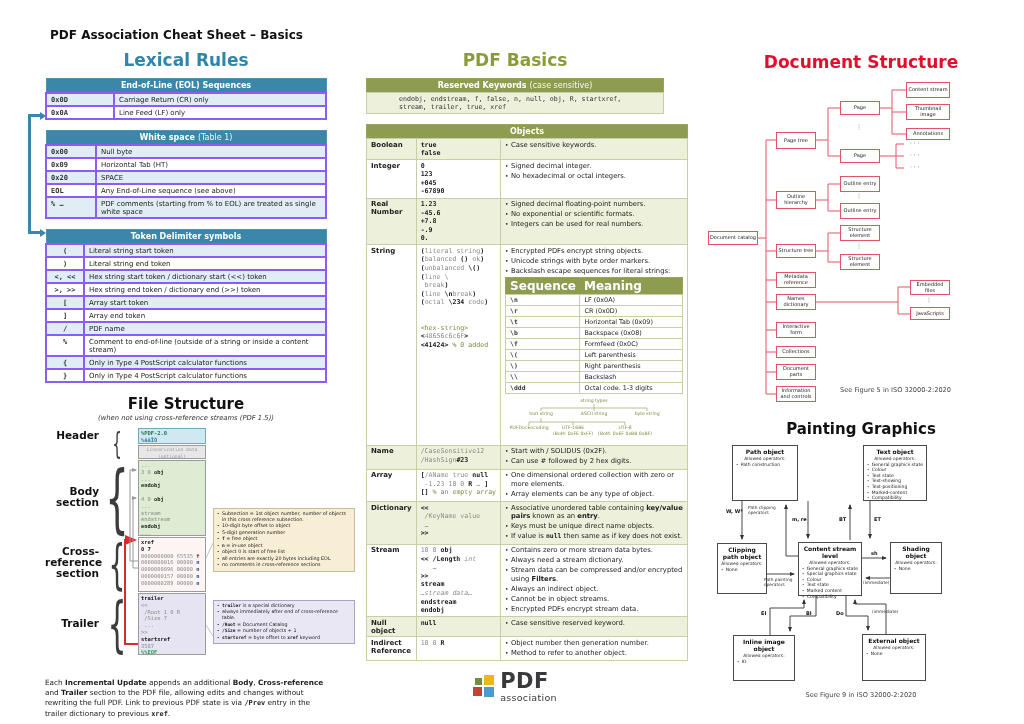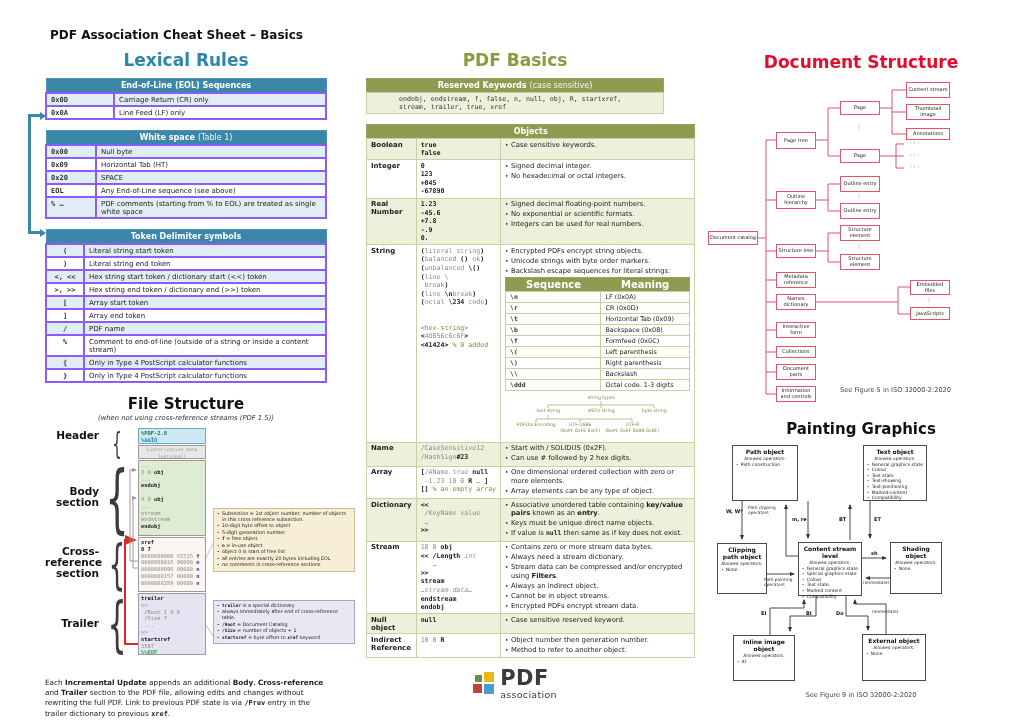--- a/index.html
+++ b/index.html
@@ -52,21 +52,21 @@
   .hdrt{color:#2e86ab;font-weight:bold;}
   .b{font-weight:bold;}
   .mb{font-family:"DejaVu Sans Mono",monospace;font-weight:bold;font-size:.95em;}
 
   .bl{display:flex;gap:2.5px;margin-bottom:1.5px;align-items:flex-start;}
   .bl .dot{font-size:.85em;line-height:1.4;}
   .bl .bt{flex:1;line-height:1.25;}
 
   
   .esc-table{margin:2px 0 3px 0;font-size:6.4px;}
-  .esc-table th{font-size:10px;text-align:left;padding:1px 20px;}
+  .esc-table th{font-size:12px;text-align:left;padding:1px 4px;}
   .esc-table td{padding:1px 4px;background:#fff !important;}
   .esc-table .c0{width:28px;}
 
   
   .tree{position:relative;width:178px;height:46px;margin:2px 0 0 auto;}
   .tree .tl{position:absolute;font-size:4.6px;color:#7d8d3e;transform:translateX(-50%);white-space:nowrap;}
   .tree svg{position:absolute;left:0;top:0;}
 
   
   .fs-diagram{position:relative;height:242px;margin-top:2px;}

